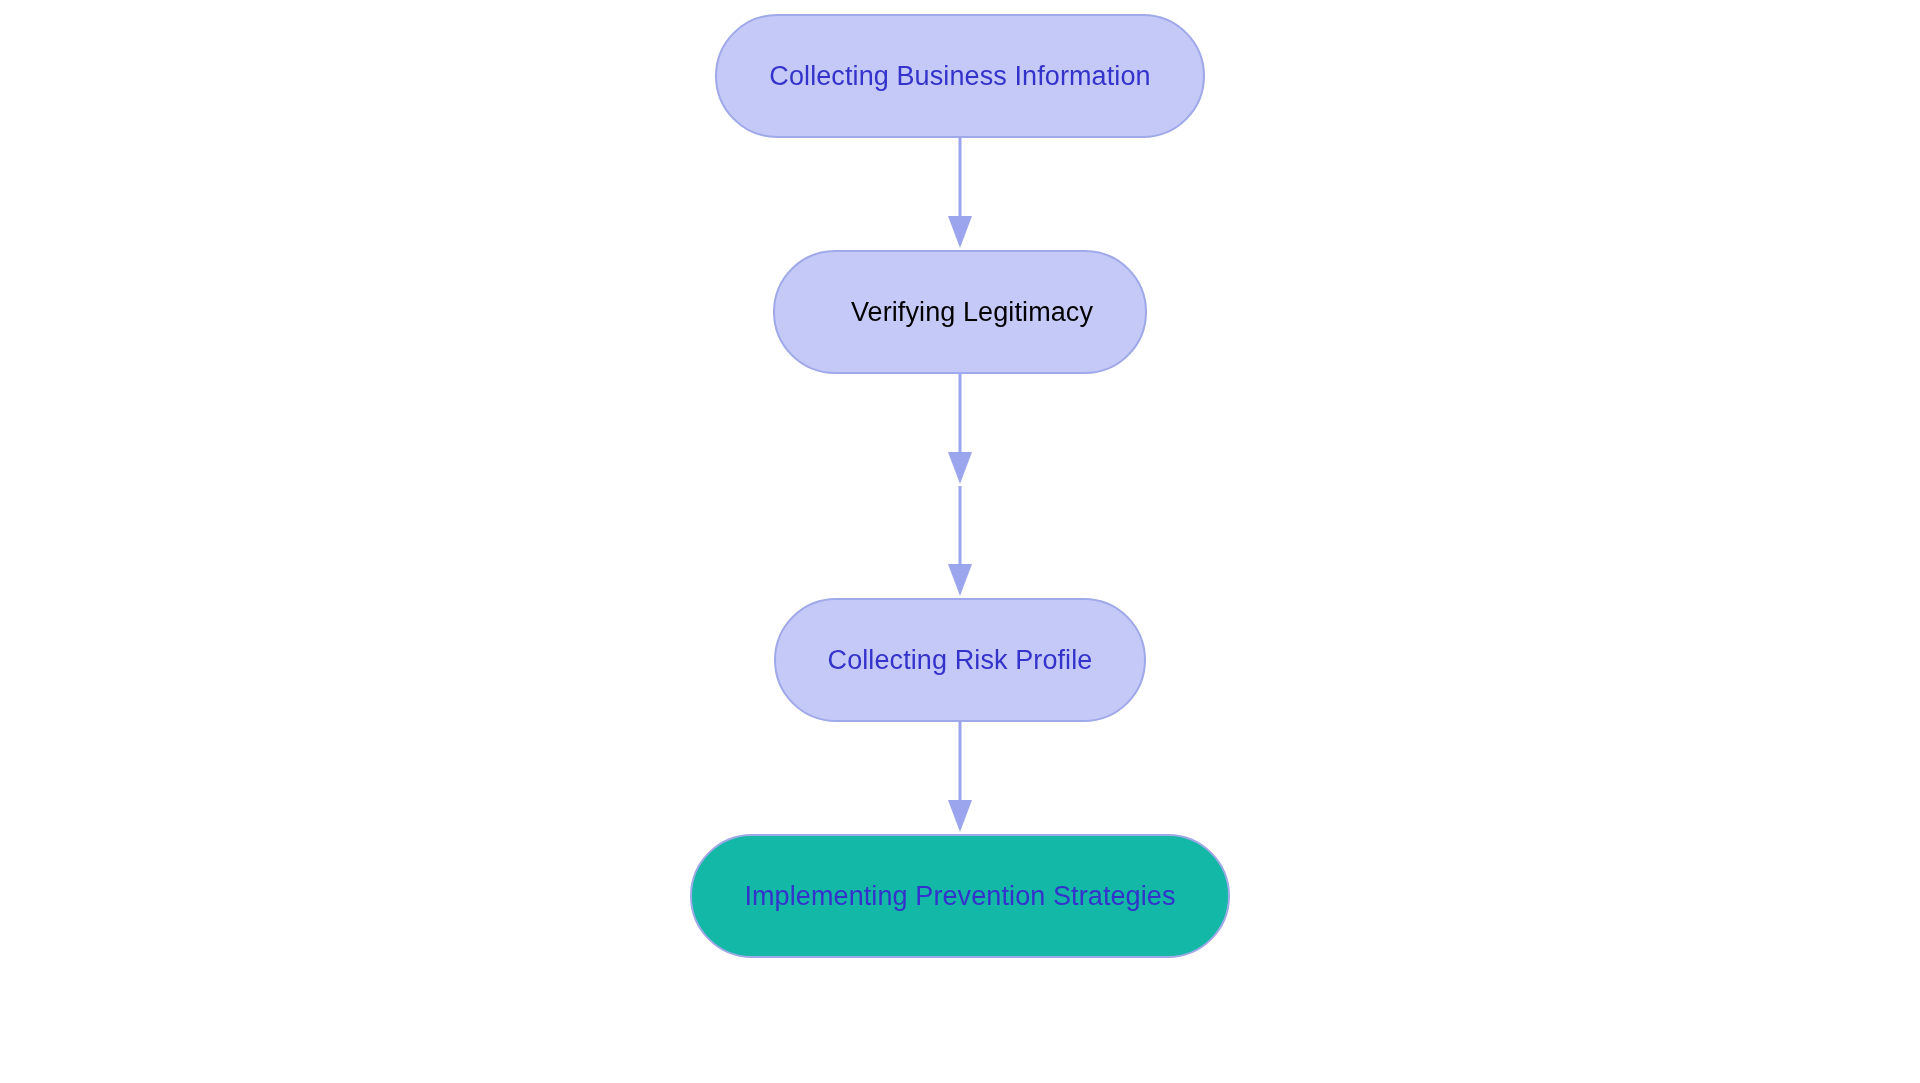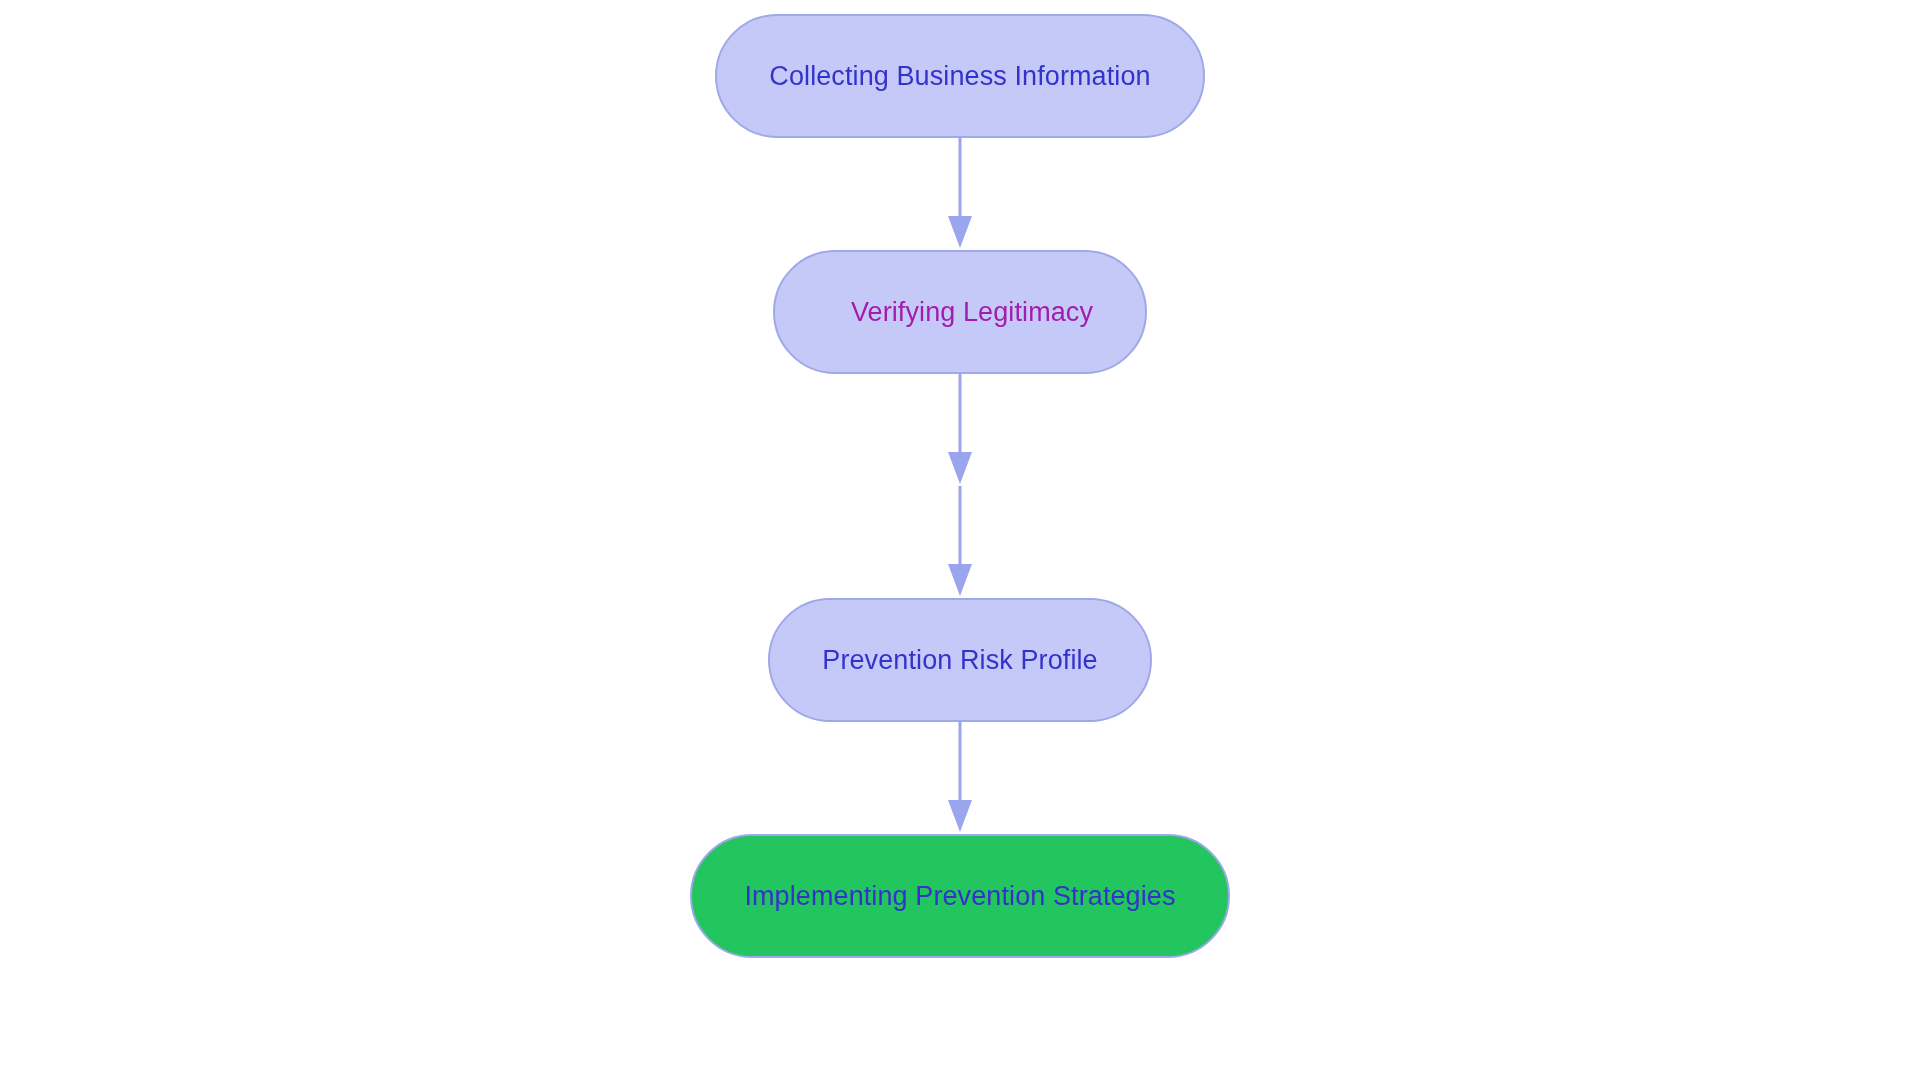--- a/index.html
+++ b/index.html
@@ -104,41 +104,41 @@
     <div class="node" style="background: rgb(197, 201, 247); border-color: rgb(159, 168, 232);">
       <span class="node-label" style="color: rgb(51, 51, 204);">Collecting Business Information</span>
     </div>
 
     <div class="connector">
       <div class="conn-line" style="background: rgb(154, 165, 238);"></div>
       <div class="conn-head" style="border-top-color: rgb(154, 165, 238);"></div>
     </div>
 
     <div class="node" style="background: rgb(197, 201, 247); border-color: rgb(159, 168, 232);">
-      <span class="node-label" style="color: #a21caf; margin-left: 24px;">Verifying Legitimacy</span>
+      <span class="node-label" style="color: #000000; margin-left: 24px;">Verifying Legitimacy</span>
     </div>
 
     <div class="connector">
       <div class="conn-line" style="background: rgb(154, 165, 238);"></div>
       <div class="conn-head" style="border-top-color: rgb(154, 165, 238);"></div>
     </div>
 
 
     <div class="connector">
       <div class="conn-line" style="background: rgb(154, 165, 238);"></div>
       <div class="conn-head" style="border-top-color: rgb(154, 165, 238);"></div>
     </div>
 
     <div class="node" style="background: rgb(197, 201, 247); border-color: rgb(159, 168, 232);">
-      <span class="node-label" style="color: rgb(51, 51, 204);">Prevention Risk Profile</span>
+      <span class="node-label" style="color: rgb(51, 51, 204);">Collecting Risk Profile</span>
     </div>
 
     <div class="connector">
       <div class="conn-line" style="background: rgb(154, 165, 238);"></div>
       <div class="conn-head" style="border-top-color: rgb(154, 165, 238);"></div>
     </div>
 
-    <div class="node" style="background: #22c55e; border-color: rgb(159, 168, 232); align-items: center;">
+    <div class="node" style="background: #14b8a6; border-color: rgb(159, 168, 232); align-items: center;">
       <span class="node-label" style="color: rgb(51, 51, 204);">Implementing Prevention Strategies</span>
     </div>
 
   </div>
 </div>
 
 </body></html>

